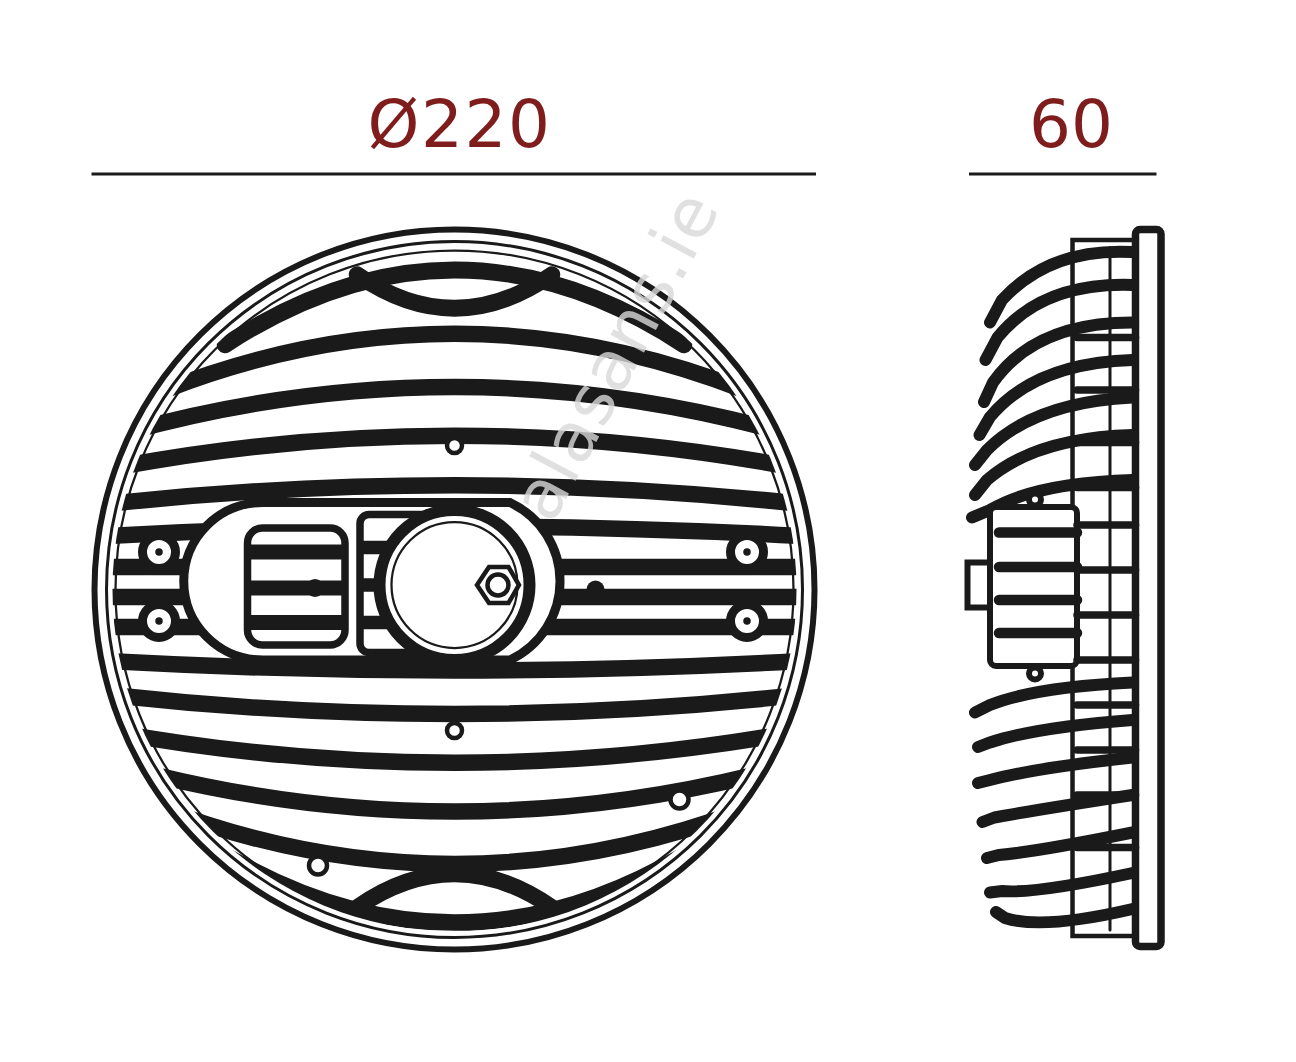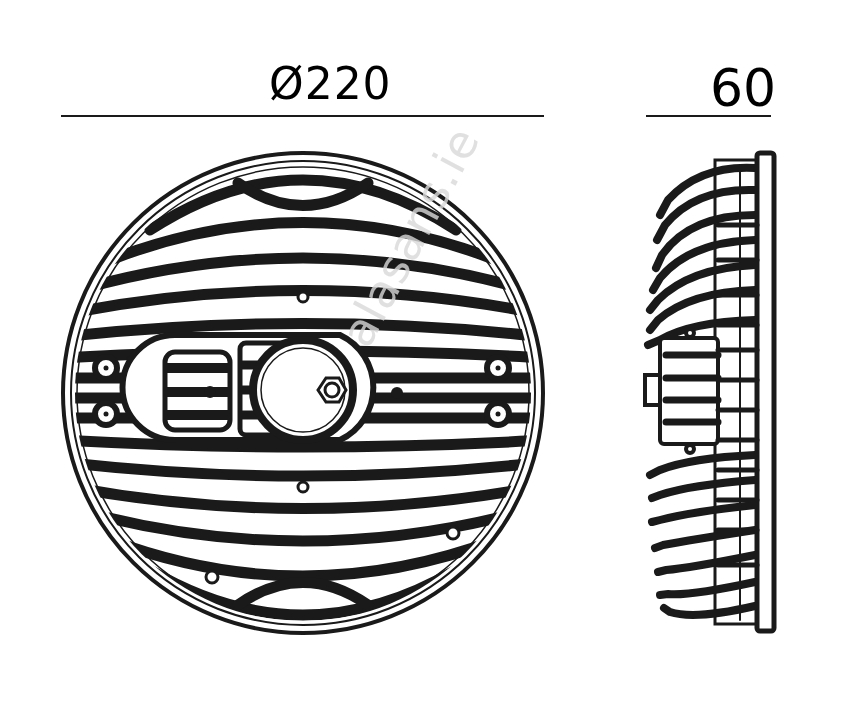--- a/index.html
+++ b/index.html
@@ -1,19 +1,19 @@
 <!DOCTYPE html>
 <html><head>
 <meta charset="utf-8">
 <style>
   html, body { margin: 0; padding: 0; background: #ffffff; }
   body { width: 864px; height: 708px; position: relative; overflow: hidden; font-family: "DejaVu Sans", sans-serif; }
-  .dim-label { position: absolute; font-family: "DejaVu Sans", sans-serif; color: #000000; font-weight: 400; margin-left: 24px; }
+  .dim-label { position: absolute; font-family: "DejaVu Sans", sans-serif; color: #7f1d1d; font-weight: 400; }
   #dia-label { left: 245px; top: 58px; font-size: 44px; letter-spacing: 1px; }
-  #depth-label { left: 686px; top: 58px; font-size: 52px; }
+  #depth-label { left: 686px; top: 58px; font-size: 44px; }
   .dim-line { position: absolute; height: 2px; background: #1a1a1a; }
   #dia-line { left: 61px; top: 115px; width: 483px; }
   #depth-line { left: 646px; top: 115px; width: 125px; }
   svg { position: absolute; left: 0; top: 0; }
   #watermark { position: absolute; left: 330px; top: 330px; font-size: 46px; color: #d9d9d9; transform: rotate(-62deg); transform-origin: left top; opacity: .8; letter-spacing: 1px; }
 </style>
 </head>
 <body>
 
 <div class="dim-label" id="dia-label">Ø220</div>

